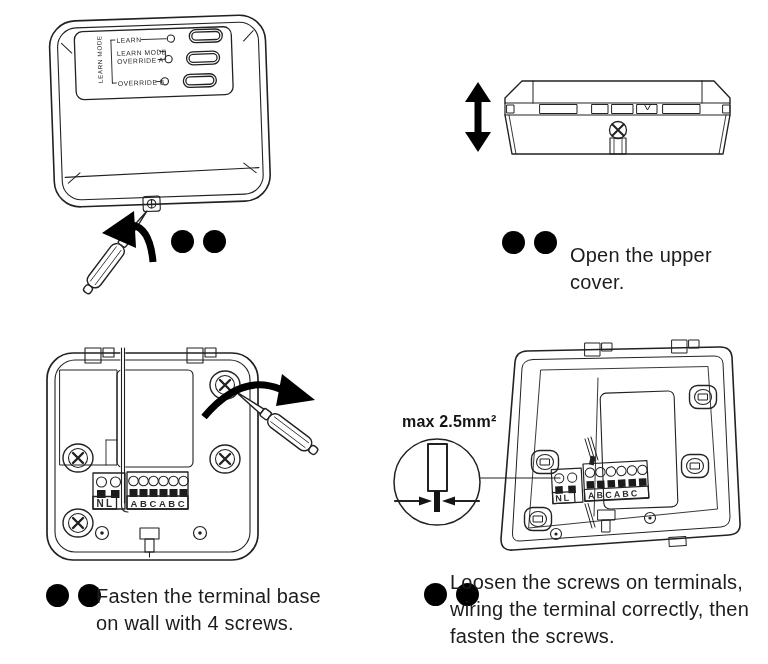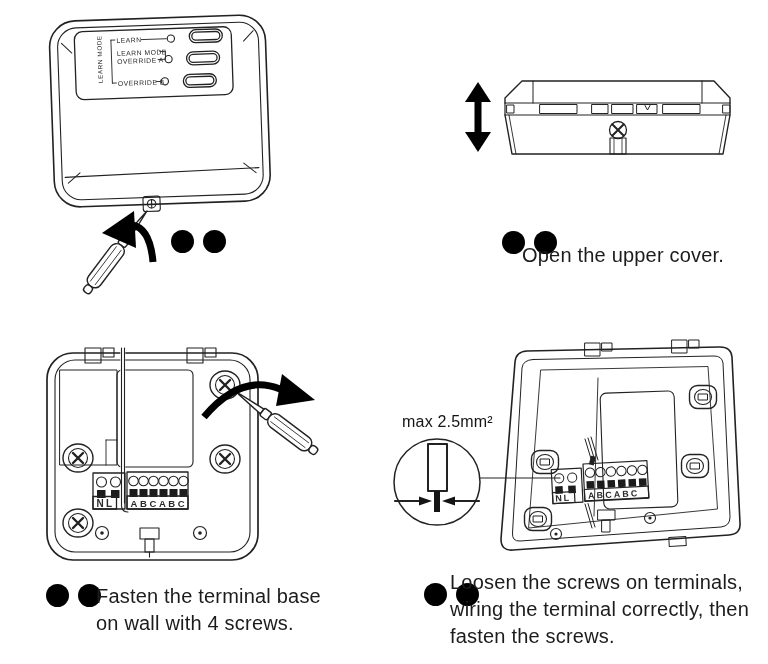--- a/index.html
+++ b/index.html
@@ -3,21 +3,21 @@
 <meta charset="utf-8">
 <style>
   html,body{margin:0;padding:0;background:#fff}
   .page{position:relative;width:768px;height:664px;background:#ffffff;overflow:hidden;
         font-family:"Liberation Sans",sans-serif}
   .abs{position:absolute}
   .step{position:absolute;font-size:20px;line-height:27px;color:#1c1c1c;
         white-space:pre-line;letter-spacing:0.2px}
   .bullets{position:absolute;display:flex;gap:9px}
   .dot{width:23px;height:23px;border-radius:50%;background:#000}
-  .callout-label{position:absolute;font-size:16px;font-weight:400;color:#141414;letter-spacing:0.2px}
+  .callout-label{position:absolute;font-size:16px;font-weight:700;color:#141414;letter-spacing:0.2px}
   svg text{fill:#2a2a2a;stroke:none}
   .t6{font-size:6.2px;letter-spacing:0.7px}
   .t7{font-size:6.8px;letter-spacing:0.5px}
   .tb {font-size:10px;font-weight:700;letter-spacing:2.4px}
   .tb2{font-size:9.5px;font-weight:700;letter-spacing:2.6px}
   .tb3{font-size:9px;font-weight:700;letter-spacing:1.8px}
   .tb4{font-size:8.8px;font-weight:700;letter-spacing:2.2px}
 </style>
 </head>
 <body>
@@ -285,21 +285,21 @@
 
   <div class="bullets" style="left:171px;top:230px">
     <div class="dot"></div>
     <div class="dot"></div>
   </div>
 
   <div class="bullets" style="left:502px;top:231px">
     <div class="dot"></div>
     <div class="dot"></div>
   </div>
-  <div class="step" style="left:522px;top:242px">Open the upper cover.</div>
+  <div class="step" style="left:570px;top:242px">Open the upper cover.</div>
 
   <div class="bullets" style="left:46px;top:584px">
     <div class="dot"></div>
     <div class="dot"></div>
   </div>
   <div class="step" style="left:96px;top:583px">Fasten the terminal base
 on wall with 4 screws.</div>
 
   <div class="bullets" style="left:424px;top:583px">
     <div class="dot"></div>

